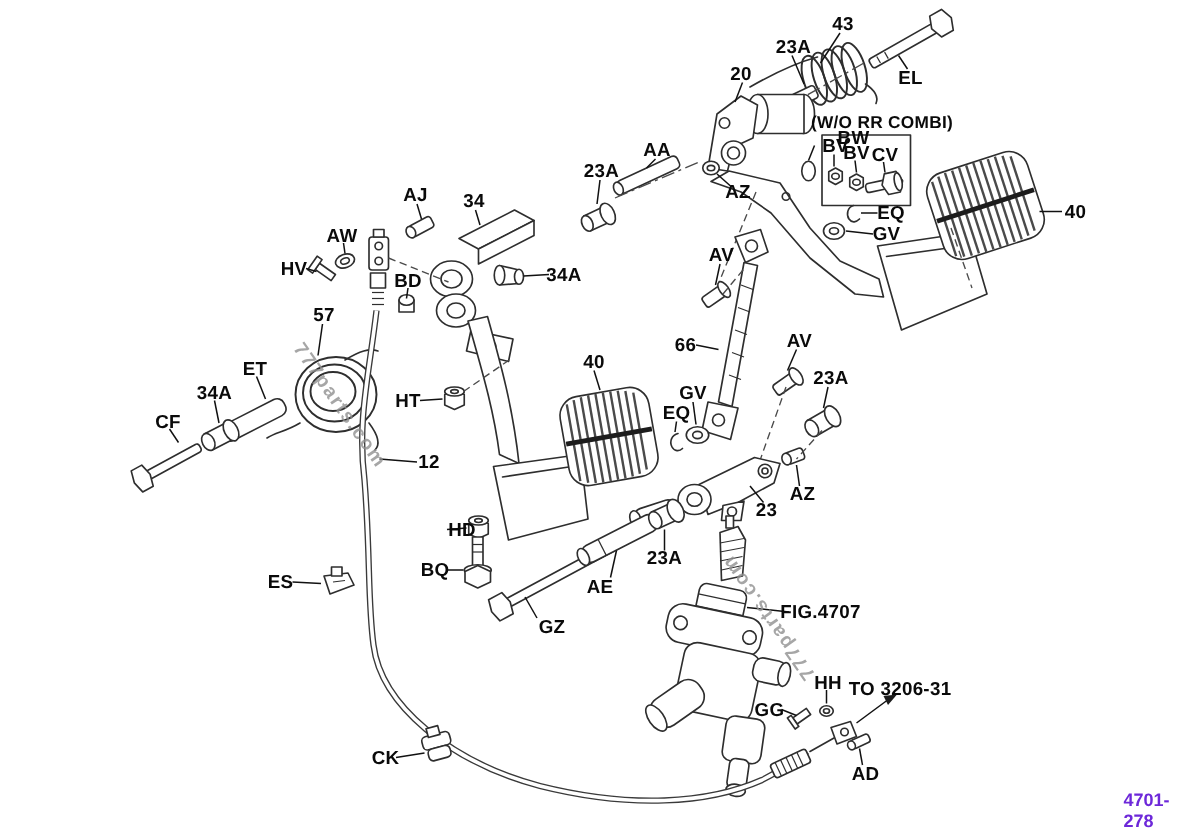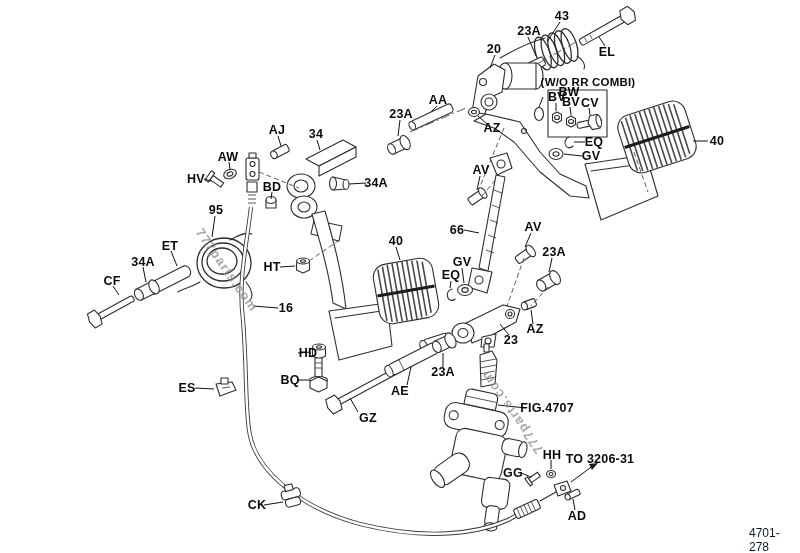--- a/index.html
+++ b/index.html
@@ -15,21 +15,21 @@
   .rib{stroke:#4a4a4a;stroke-width:1.6;fill:none;}
   .band{stroke:#1c1c1c;stroke-width:3.2;fill:none;}
   .coil{stroke:#2e2e2e;stroke-width:1.3;fill:none;}
   .cableO{stroke:#3a3a3a;stroke-width:4.2;fill:none;}
   .cableI{stroke:#ffffff;stroke-width:2.4;fill:none;}
   .thin{stroke:#2e2e2e;stroke-width:.8;fill:none;}
   .blk{fill:#1c1c1c;stroke:none;}
   .callout{position:absolute;transform:translate(-50%,-50%);font-weight:bold;font-size:12.5px;
            color:#0a0a0a;white-space:nowrap;letter-spacing:.2px;}
   .note{font-size:11.5px;}
-  .figno{position:absolute;transform:translate(-50%,-50%);font-weight:normal;font-size:12px;color:#0f172a;}
+  .figno{position:absolute;transform:translate(-50%,-50%);font-weight:bold;font-size:12px;color:#6d28d9;}
   .watermark{position:absolute;font-weight:bold;font-size:13px;color:#909090;opacity:.8;
              letter-spacing:1.2px;white-space:nowrap;}
   .wm1{left:227px;top:270px;transform:translate(-50%,-50%) rotate(55deg);}
   .wm2{left:512px;top:412px;transform:translate(-50%,-50%) rotate(-125deg);}
 </style>
 </head>
 <body>
 
 <div class="stage">
 
@@ -455,32 +455,32 @@
 <div class="callout" style="left:438px;top:100px">AA</div>
 <div class="callout" style="left:401px;top:114px">23A</div>
 <div class="callout" style="left:492px;top:128px">AZ</div>
 <div class="callout" style="left:481px;top:170px">AV</div>
 <div class="callout" style="left:277px;top:130px">AJ</div>
 <div class="callout" style="left:316px;top:134px">34</div>
 <div class="callout" style="left:228px;top:157px">AW</div>
 <div class="callout" style="left:196px;top:179px">HV</div>
 <div class="callout" style="left:272px;top:187px">BD</div>
 <div class="callout" style="left:376px;top:183px">34A</div>
-<div class="callout" style="left:216px;top:210px">95</div>
+<div class="callout" style="left:216px;top:210px">57</div>
 <div class="callout" style="left:170px;top:246px">ET</div>
 <div class="callout" style="left:143px;top:262px">34A</div>
 <div class="callout" style="left:112px;top:281px">CF</div>
 <div class="callout" style="left:272px;top:267px">HT</div>
 <div class="callout" style="left:396px;top:241px">40</div>
 <div class="callout" style="left:457px;top:230px">66</div>
 <div class="callout" style="left:533px;top:227px">AV</div>
 <div class="callout" style="left:554px;top:252px">23A</div>
 <div class="callout" style="left:462px;top:262px">GV</div>
 <div class="callout" style="left:451px;top:275px">EQ</div>
-<div class="callout" style="left:286px;top:308px">16</div>
+<div class="callout" style="left:286px;top:308px">12</div>
 <div class="callout" style="left:535px;top:329px">AZ</div>
 <div class="callout" style="left:511px;top:340px">23</div>
 <div class="callout" style="left:443px;top:372px">23A</div>
 <div class="callout" style="left:308px;top:353px">HD</div>
 <div class="callout" style="left:290px;top:380px">BQ</div>
 <div class="callout" style="left:187px;top:388px">ES</div>
 <div class="callout" style="left:368px;top:418px">GZ</div>
 <div class="callout" style="left:400px;top:391px">AE</div>
 <div class="callout" style="left:513px;top:473px">GG</div>
 <div class="callout" style="left:552px;top:455px">HH</div>

